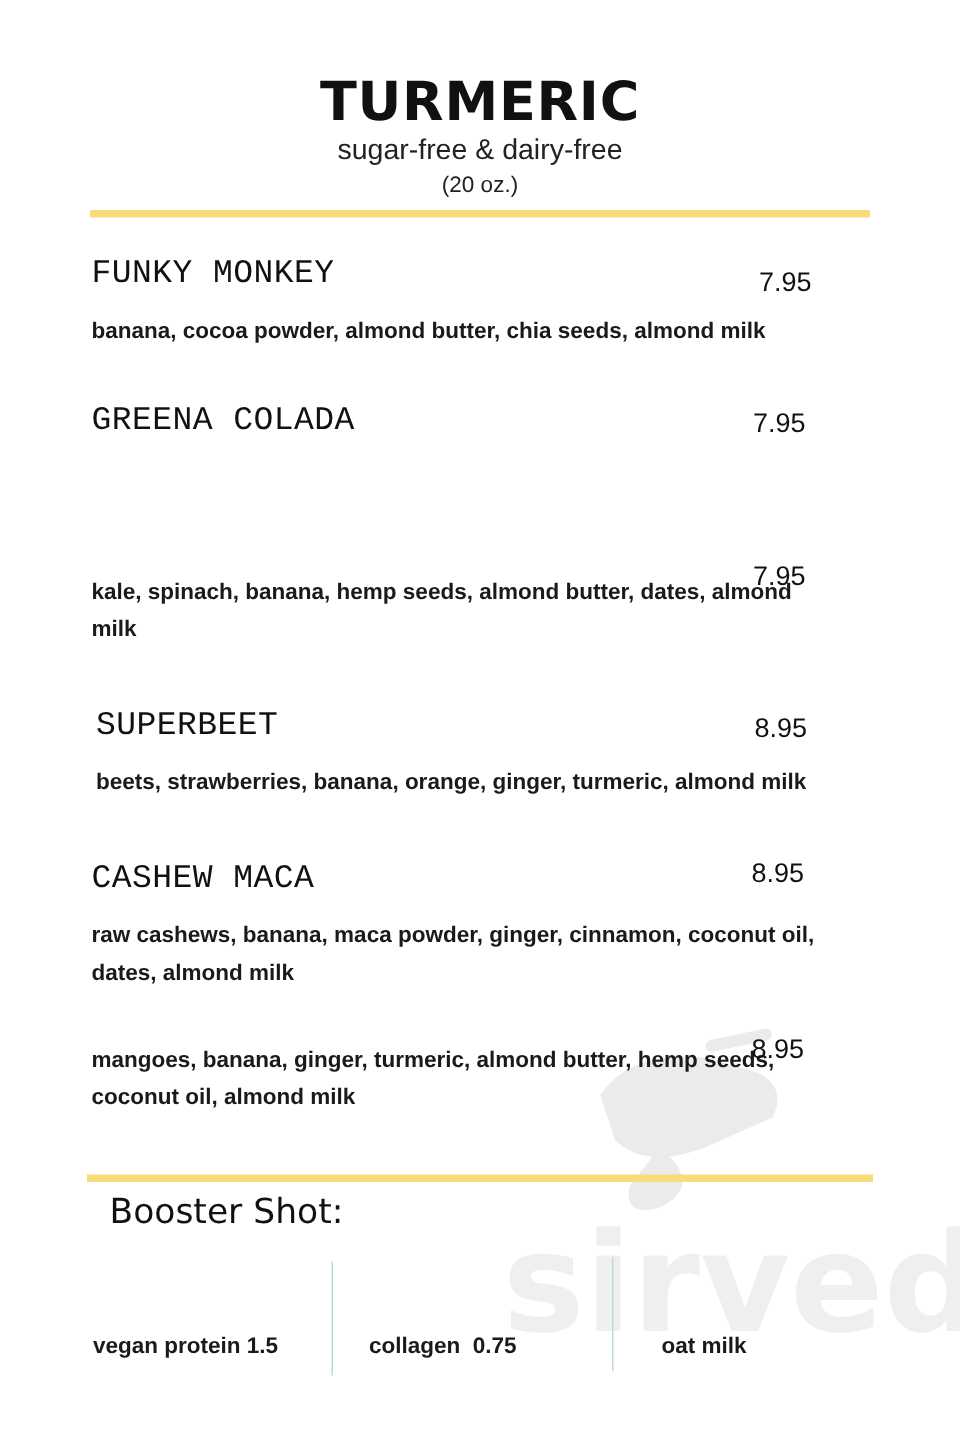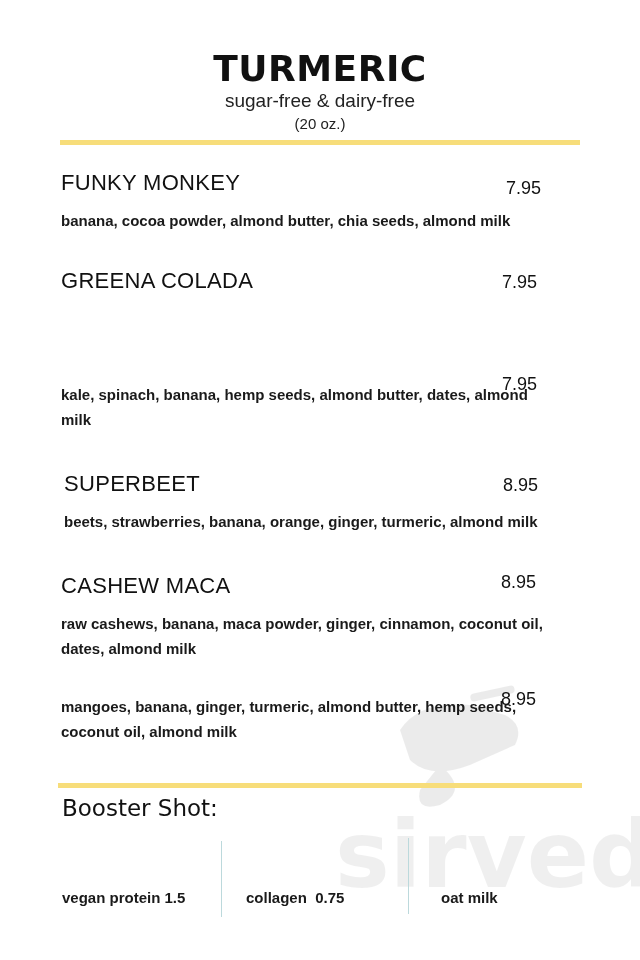--- a/index.html
+++ b/index.html
@@ -11,25 +11,25 @@
     .header { position: absolute; top: 48px; left: 0; width: 640px; text-align: center; z-index: 1; }
     .title { font-family: "DejaVu Sans", sans-serif; font-weight: bold; font-size: 36px; letter-spacing: 0.5px; color: #111; line-height: 42px; }
     .subtitle { font-size: 19px; color: #222; line-height: 22px; margin-top: 0px; }
     .size { font-size: 15px; color: #222; line-height: 20px; margin-top: 2px; }
 
     .rule { position: absolute; height: 5px; background: #f7dd7a; z-index: 1; }
     .rule.top { left: 60px; top: 140px; width: 520px; }
     .rule.bottom { left: 58px; top: 783px; width: 524px; }
 
     .item { position: absolute; left: 61px; width: 500px; z-index: 1; }
-    .item-name { font-family: Liberation Sans, sans-serif; font-size: 22px; font-weight: normal; color: #111; line-height: 26px; letter-spacing: 0.3px; }
+    .item-name { font-family: Liberation Mono, monospace; font-size: 22px; font-weight: normal; color: #111; line-height: 26px; letter-spacing: 0.3px; }
     .item-price { position: absolute; font-size: 18px; color: #111; line-height: 22px; }
     .item-desc { font-size: 15px; font-weight: bold; color: #1a1a1a; line-height: 24.5px; margin-top: 13px; width: 490px; }
 
-    .booster-title { position: absolute; left: 62px; top: 795px; font-family: "DejaVu Sans", sans-serif; font-size: 23px; color: #111; z-index: 1; }
+    .booster-title { position: absolute; left: 73px; top: 795px; font-family: "DejaVu Sans", sans-serif; font-size: 23px; color: #111; z-index: 1; }
     .booster-col { position: absolute; top: 837px; font-size: 15px; font-weight: bold; color: #1a1a1a; line-height: 24.5px; z-index: 1; white-space: pre; }
     .col-divider { position: absolute; width: 1px; background: #bcd9dc; z-index: 1; }
   </style>
 </head>
 <body>
 
 <svg class="watermark" viewBox="0 0 640 960">
   <g opacity="0.09" fill="#333">
     <path d="M400 730 Q420 700 470 705 L505 715 Q525 725 515 745 L470 765 Q430 780 410 760 Z"></path>
     <rect x="470" y="690" width="45" height="8" rx="4" transform="rotate(-12 490 694)"></rect>

